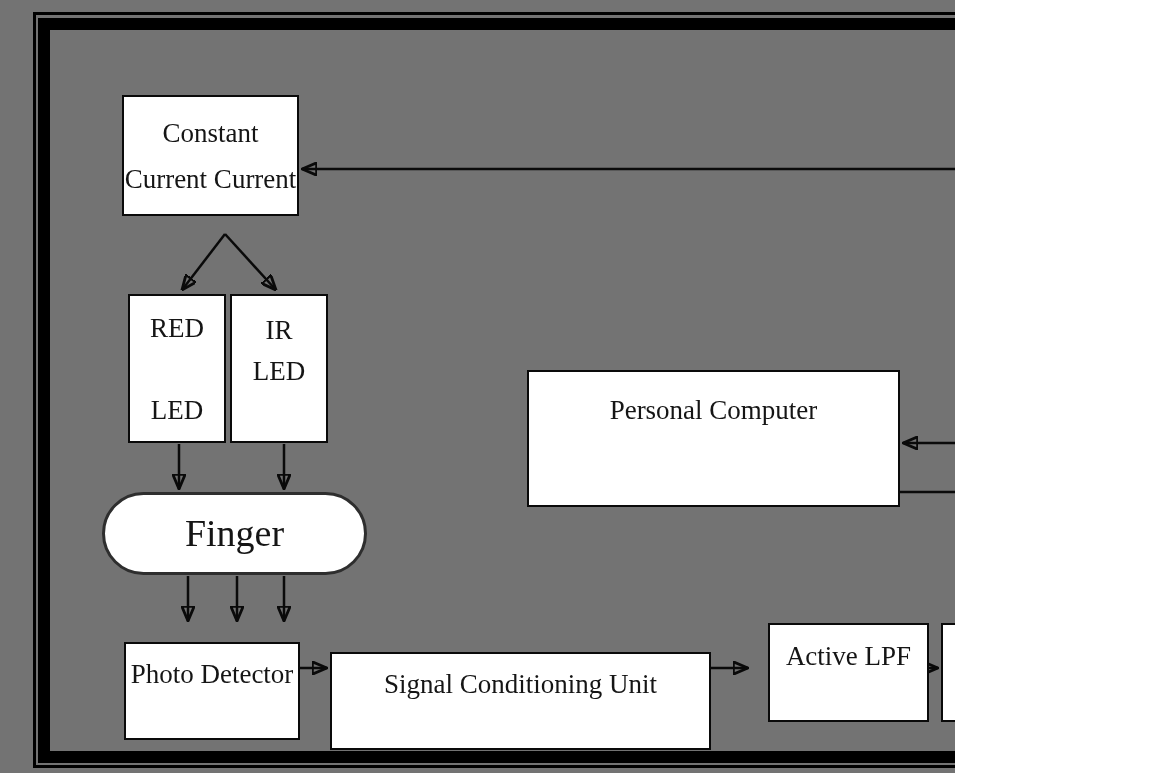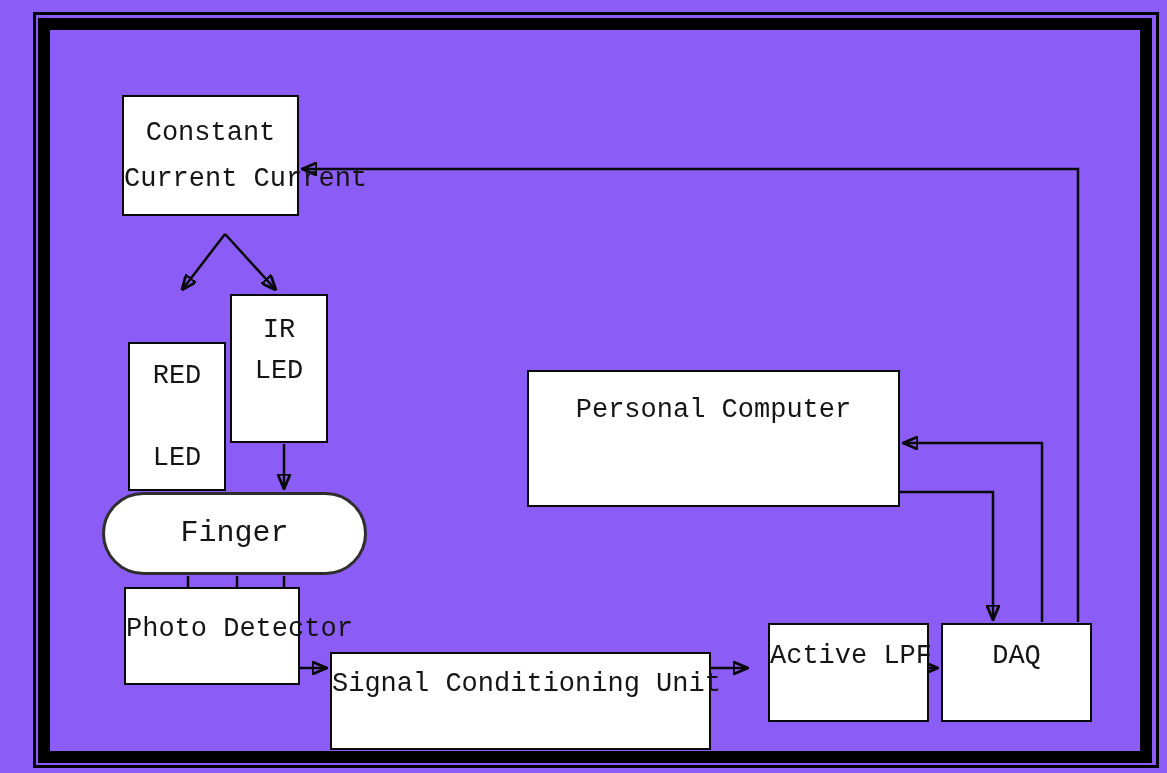--- a/index.html
+++ b/index.html
@@ -1,21 +1,21 @@
 <!DOCTYPE html>
 <html><head>
 <meta charset="utf-8">
 <style>
   html, body { margin: 0; padding: 0; background: #ffffff; }
   #screenshot {
     position: relative;
-    width: 1167px;
+    width: 955px;
     height: 773px;
-    background: #8b5cf6;
-    font-family: Liberation Mono, monospace;
+    background: #737373;
+    font-family: Liberation Serif, serif;
     overflow: hidden;
   }
   .frame { position: absolute; box-sizing: border-box; pointer-events: none; }
   #frame-outer { left: 33px; top: 12px; width: 1126px; height: 756px; border: 3px solid #000; }
   #frame-inner { left: 38px; top: 18px; width: 1114px; height: 745px; border: 12px solid #000; }
 
   #connectors { position: absolute; left: 0; top: 0; width: 1167px; height: 773px; }
   #connectors path { stroke: #0a0a0a; stroke-width: 2.5px; fill: none; }
 
   .node {
@@ -26,29 +26,29 @@
     color: #151515;
     text-align: center;
     font-size: 27px;
     line-height: 33px;
     white-space: nowrap;
   }
   .node .line { display: block; }
 
   #node-ccs { left: 122px; top: 95px; width: 177px; height: 121px;
               display: flex; flex-direction: column; justify-content: center; line-height: 46px; }
-  #node-red-led { left: 128px; top: 294px; width: 98px;  height: 149px; padding-top: 16px; margin-top: 48px; }
+  #node-red-led { left: 128px; top: 294px; width: 98px;  height: 149px; padding-top: 16px; }
   #node-red-led .line2 { margin-top: 49px; }
   #node-ir-led  { left: 230px; top: 294px; width: 98px;  height: 149px; padding-top: 18px; }
   #node-ir-led .line2 { margin-top: 8px; }
   #node-finger  { left: 102px; top: 492px; width: 265px; height: 83px;
                   border-radius: 42px; border-width: 3px; border-color: #2e2e2e;
                   display: flex; align-items: center; justify-content: center;
-                  font-size: 30px; }
-  #node-photo-detector { left: 124px; top: 587px; width: 176px; height: 98px; padding-top: 24px; }
+                  font-size: 38px; }
+  #node-photo-detector { left: 124px; top: 642px; width: 176px; height: 98px; padding-top: 14px; }
   #node-scu            { left: 330px; top: 652px; width: 381px; height: 98px; padding-top: 14px; }
   #node-active-lpf     { left: 768px; top: 623px; width: 161px; height: 99px; padding-top: 15px; }
   #node-daq            { left: 941px; top: 623px; width: 151px; height: 99px; padding-top: 15px; }
   #node-pc             { left: 527px; top: 370px; width: 373px; height: 137px; padding-top: 22px; }
 </style>
 </head>
 <body>
 
 <div id="screenshot">
 

